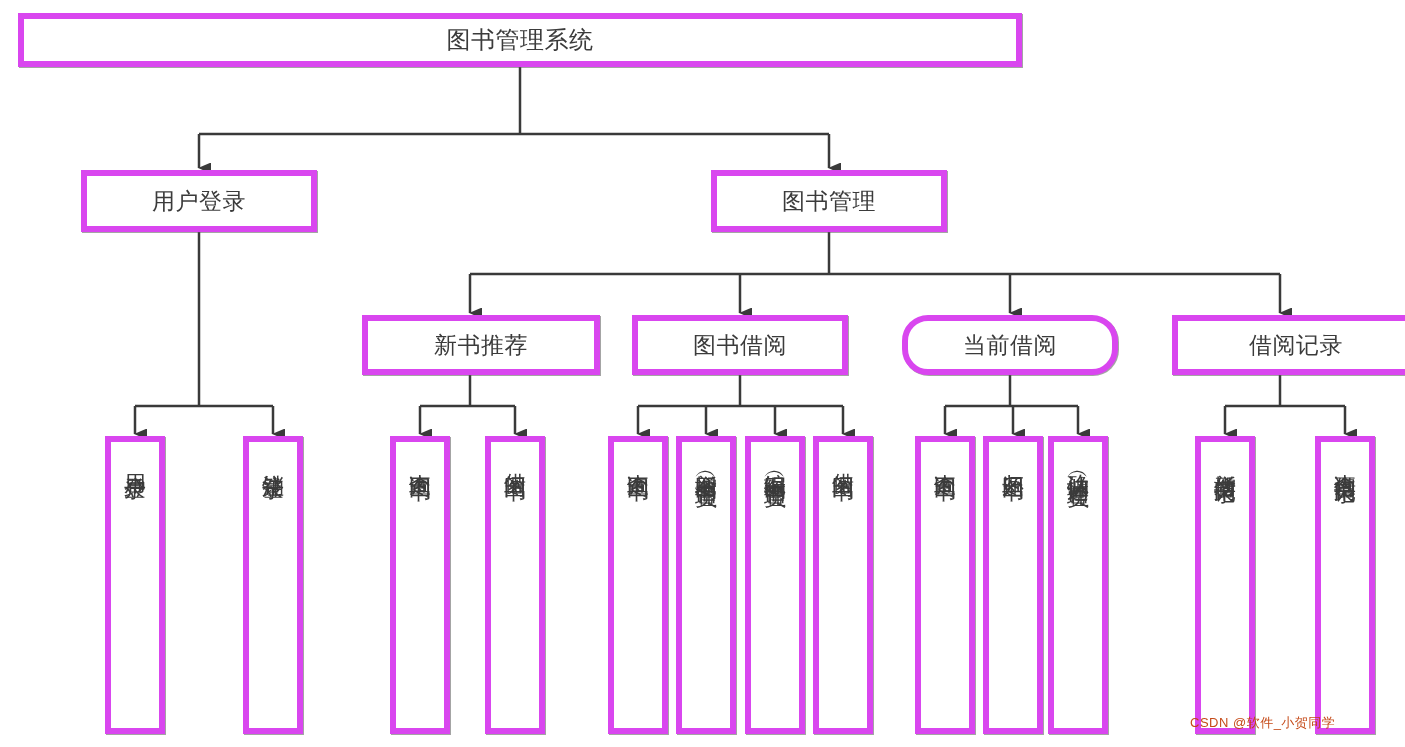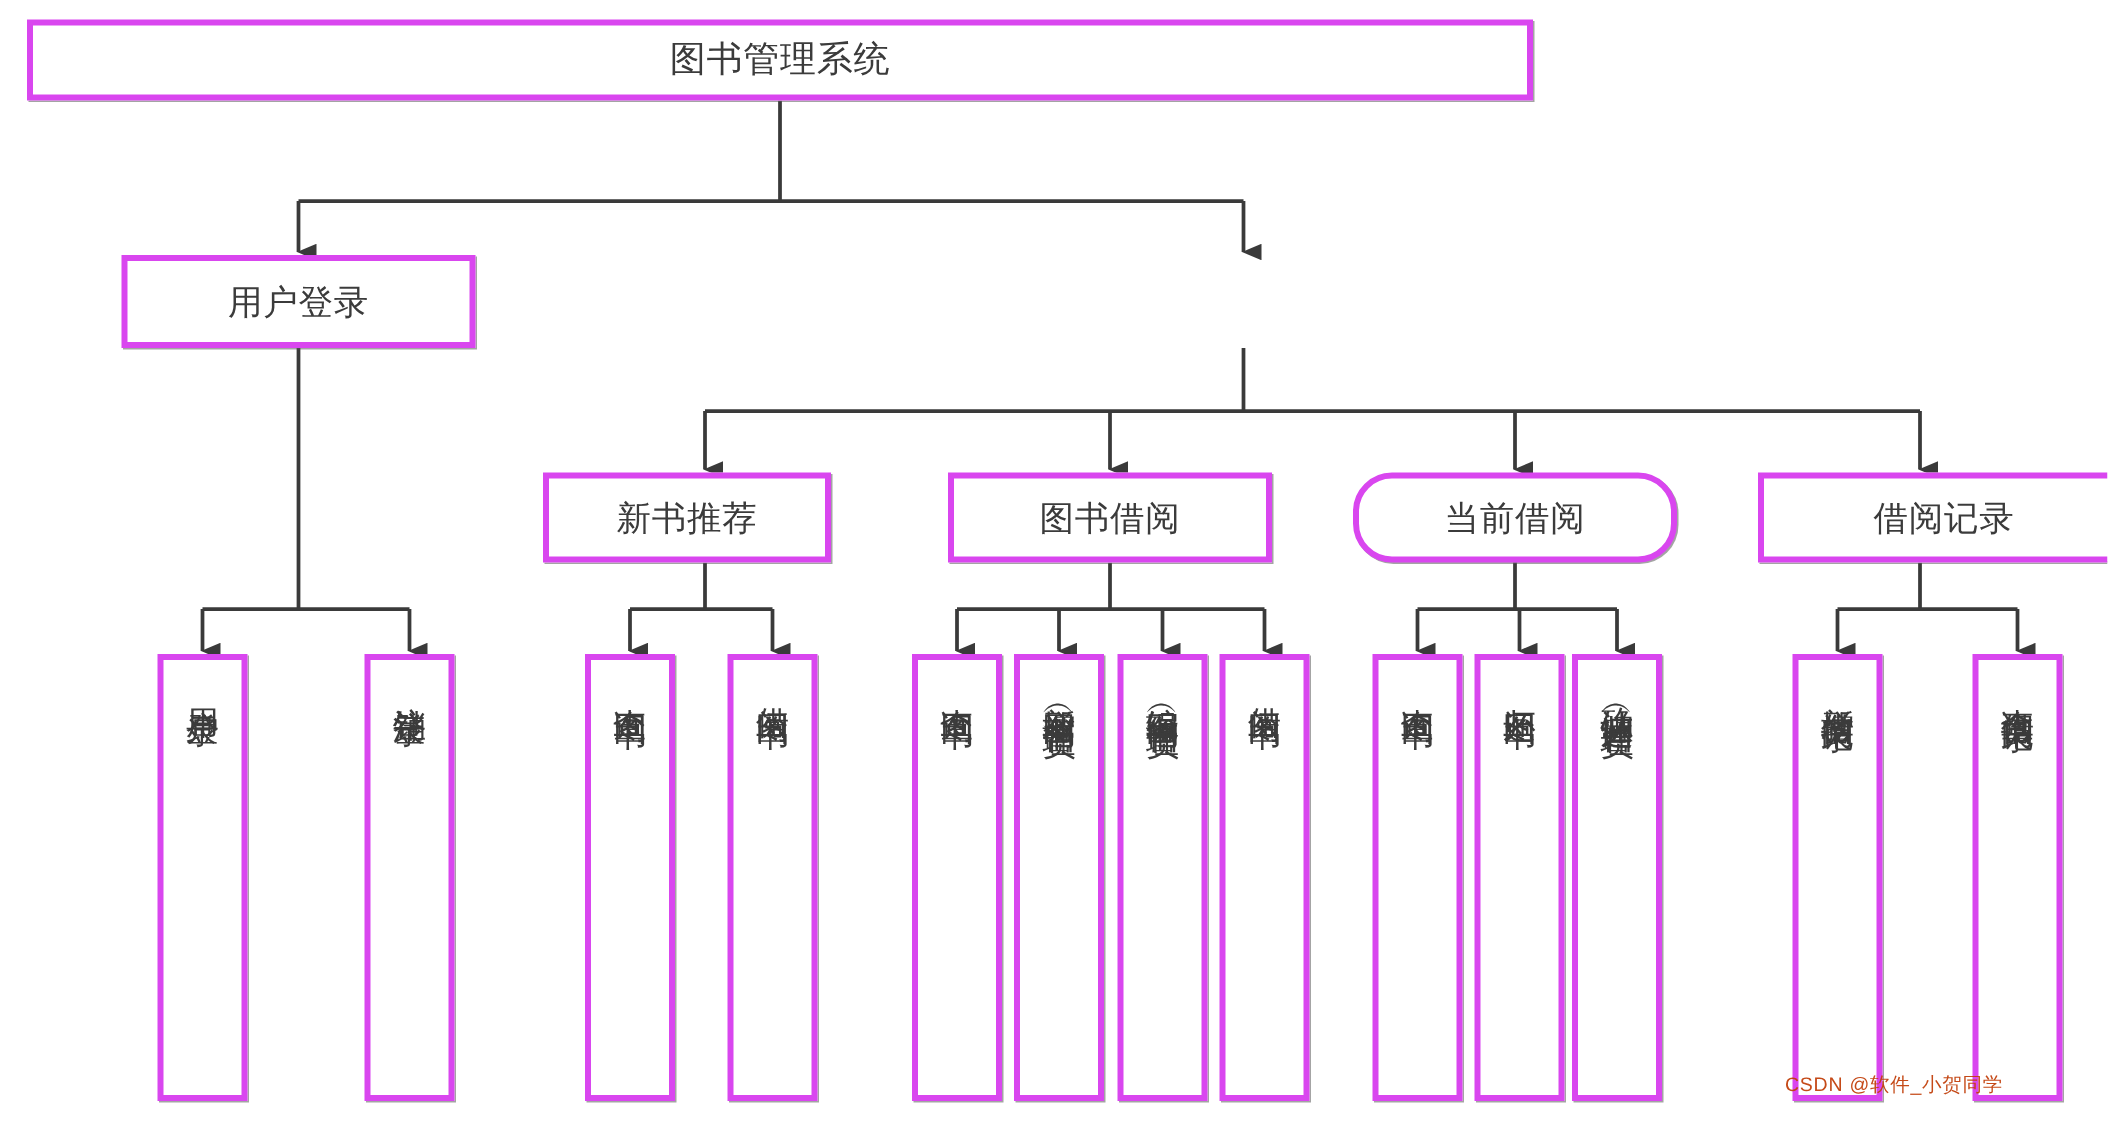--- a/index.html
+++ b/index.html
@@ -21,21 +21,21 @@
     position: absolute;
     left: 0;
     top: 0;
     width: 1405px;
     height: 747px;
     pointer-events: none;
   }
   .node {
     position: absolute;
     box-sizing: border-box;
-    border: 4px solid #d946ef;
+    border: 6px solid #d946ef;
     background: #ffffff;
     display: flex;
     align-items: center;
     justify-content: center;
     box-shadow: 1px 1px 0 0 rgba(90,90,90,0.55);
   }
   .node .label {
     color: #3b3b3b;
     font-size: 23px;
     line-height: 1.06;
@@ -131,22 +131,25 @@
     </g>
   </svg>
 
   <div class="node root" style="left:18px; top:13px; width:1004px; height:54px;">
     <span class="label">图书管理系统</span>
   </div>
 
   <div class="node" style="left:81px; top:170px; width:236px; height:62px;">
     <span class="label">用户登录</span>
   </div>
-
-  <div class="node" style="left:362px; top:315px; width:192px; height:60px;">
+  <div class="node" style="left:711px; top:170px; width:236px; height:62px;">
+    <span class="label">图书管理</span>
+  </div>
+
+  <div class="node" style="left:362px; top:315px; width:238px; height:60px;">
     <span class="label">新书推荐</span>
   </div>
   <div class="node" style="left:632px; top:315px; width:216px; height:60px;">
     <span class="label">图书借阅</span>
   </div>
   <div class="node" style="left:902px; top:315px; width:216px; height:60px;border-radius:26px;">
     <span class="label">当前借阅</span>
   </div>
   <div class="node" style="left:1172px; top:315px; width:248px; height:60px;">
     <span class="label">借阅记录</span>

